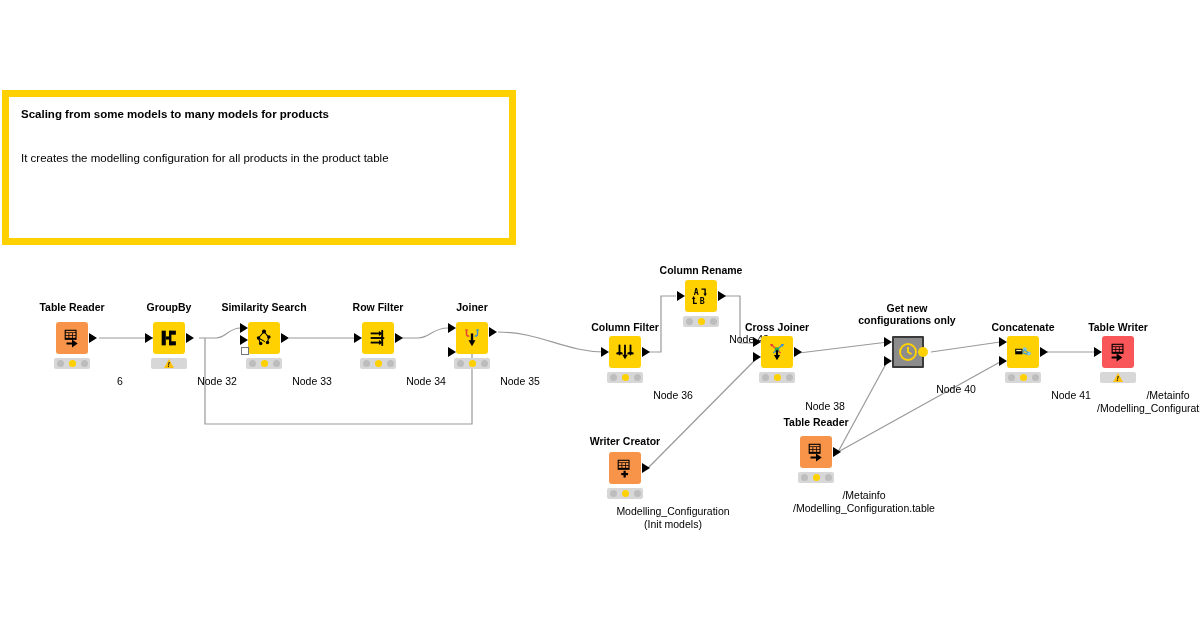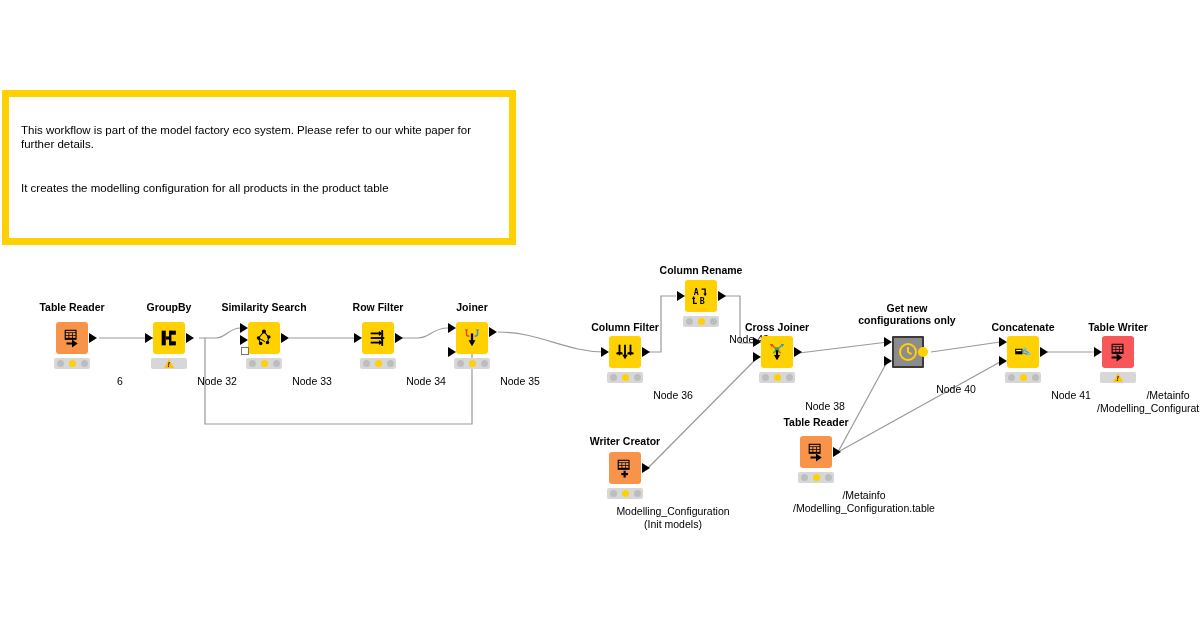--- a/index.html
+++ b/index.html
@@ -40,21 +40,21 @@
   .pvar{position:absolute;width:8px;height:8px;background:#fff;border:1.4px solid #777;box-sizing:border-box;}
   .pdot{position:absolute;width:10px;height:10px;border-radius:50%;background:#FFD100;}
 </style>
 </head>
 <body>
 
 <div id="canvas">
 
   <div class="annotation" style="left:2px;top:90px;width:514px;height:155px;">
     <div style="padding:10px 12px 0 12px;">
-      <div class="ann-para" style="margin-top:16px;">This workflow is part of the model factory eco system. Please refer to our white paper for further details.</div>
+      <div class="ann-title">Scaling from some models to many models for products</div>
       <div class="ann-para" style="margin-top:30px;">It creates the modelling configuration for all products in the product table</div>
     </div>
   </div>
 
   <svg class="wires" viewBox="0 0 1200 630">
     <g fill="none" stroke="#999999" stroke-width="1.2">
 
       <path d="M99,338 L157,338"></path>
 
       <path d="M199,338 L216,338 C226,338 228,328 241,328"></path>

